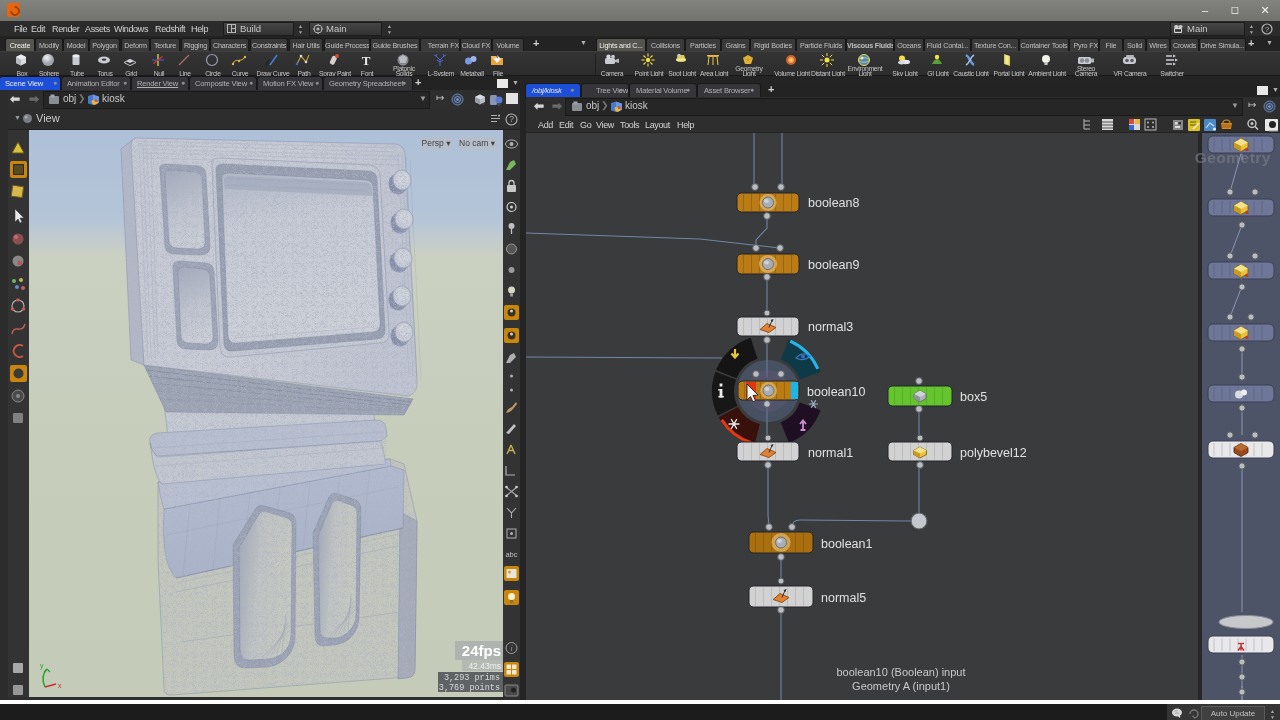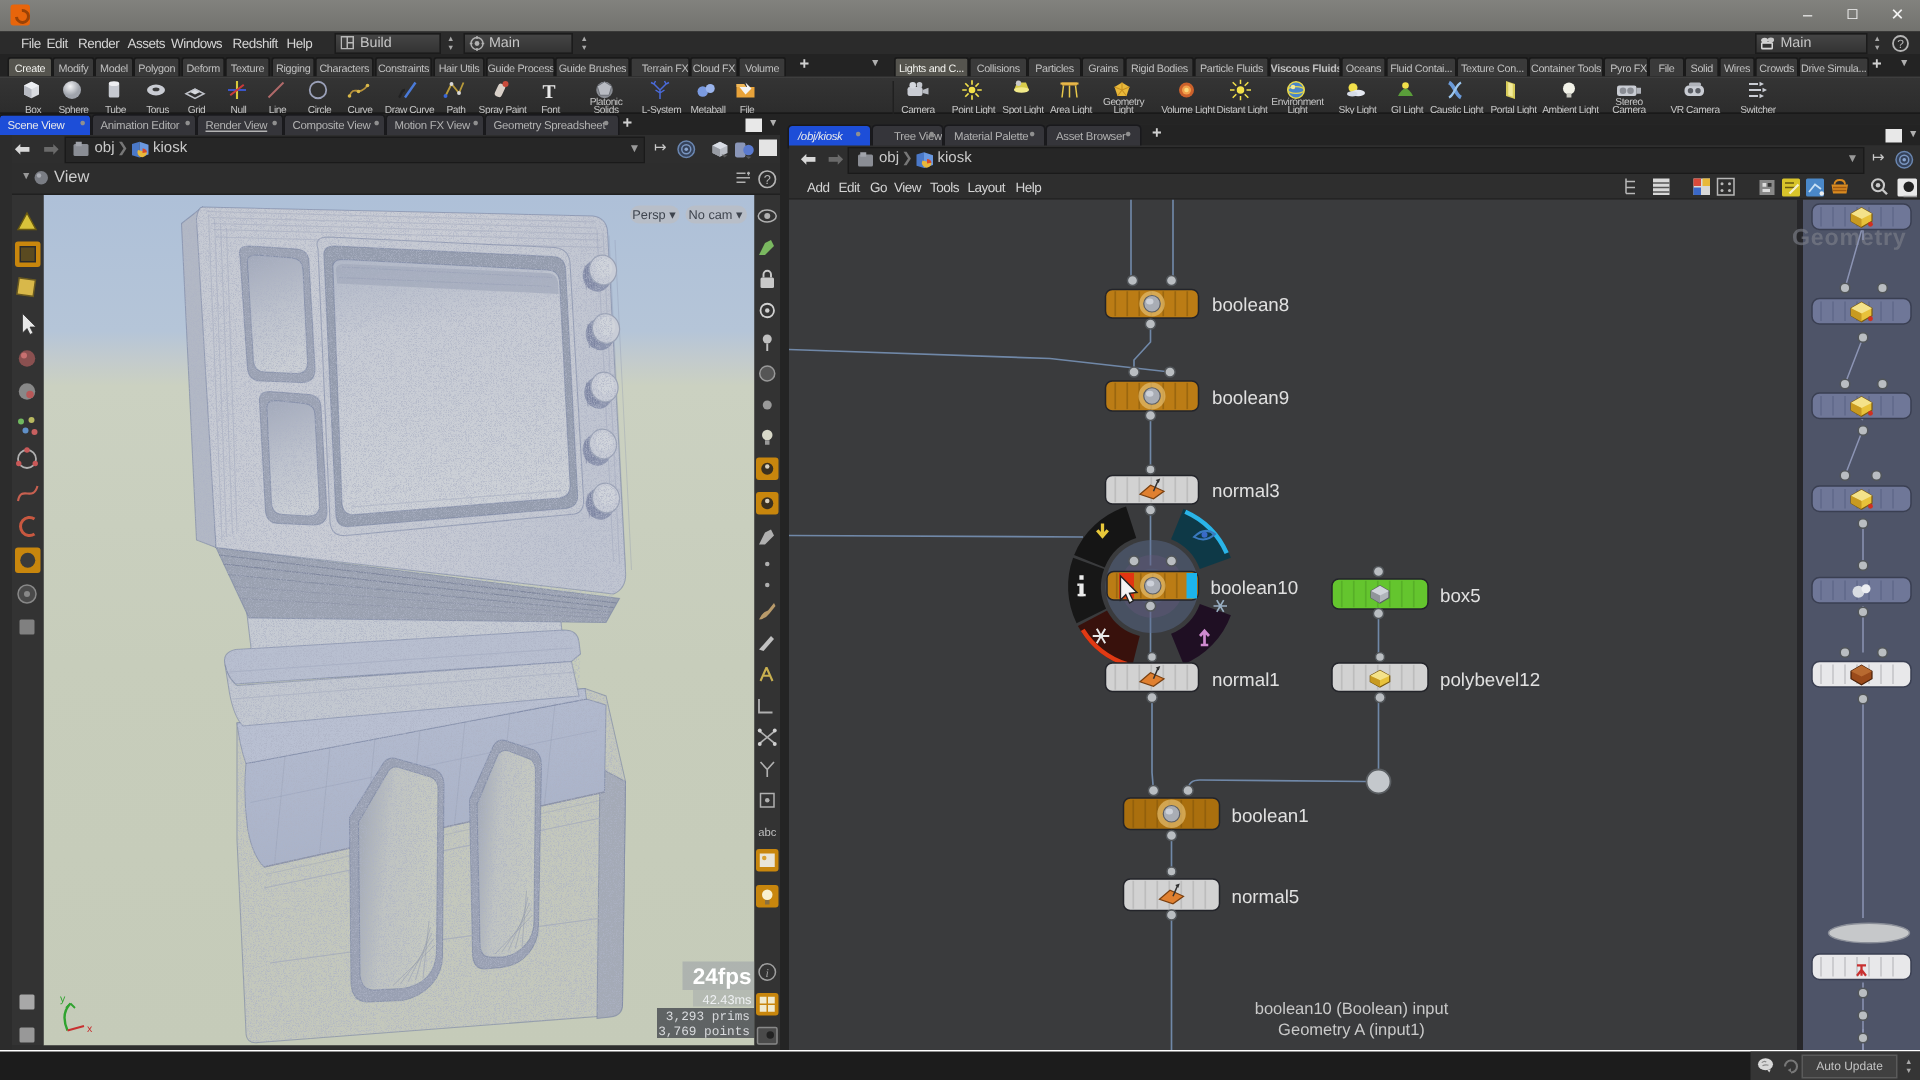--- a/index.html
+++ b/index.html
@@ -10,21 +10,21 @@
 .winbtn{position:absolute;top:0;height:21px;width:30px;color:#f4f4f4;font-size:11px;text-align:center;line-height:20px;}
 #menubar{position:absolute;top:21px;left:0;width:1280px;height:15px;background:#2b2b2b;}
 .mi{position:absolute;top:0;height:15px;line-height:16px;color:#d4d4d4;font-size:9px;letter-spacing:-0.35px;}
 .ddbox{position:absolute;top:22.5px;height:12px;background:linear-gradient(#454545,#333333);outline:1px solid #1b1b1b;color:#c6c6c6;font-size:9.5px;line-height:12px;}
 .spin{position:absolute;width:9px;height:12px;color:#a8a8a8;font-size:5px;line-height:6px;text-align:center;}
 .shelfrow{position:absolute;top:36px;left:0;width:1280px;height:15px;background:#232323;}
 .stab{position:absolute;top:2.5px;height:12.5px;background:#3a3a3a;outline:1px solid #191919;color:#c0c0c0;font-size:7.2px;letter-spacing:-0.2px;text-align:center;line-height:13px;overflow:hidden;white-space:nowrap;border-radius:1px 1px 0 0;}
 .stab.sel{background:#55544e;color:#f2f2ee;}
 #shelftools{position:absolute;top:51px;left:0;width:1280px;height:25px;background:linear-gradient(#343434,#2c2c2c);border-top:1px solid #3e3e3e;border-bottom:1px solid #191919;}
 .tlab{position:absolute;color:#c5c5c5;font-size:6.8px;letter-spacing:-0.3px;text-align:center;width:60px;line-height:6px;white-space:nowrap;}
-#statusbar{position:absolute;top:700px;left:0;width:1280px;height:20px;background:#1c1c1c;border-top:1px solid #ffffff;}
+#statusbar{position:absolute;top:700px;left:0;width:1280px;height:20px;background:#1c1c1c;border-top:4px solid #ffffff;}
 #autoupd{position:absolute;top:3px;left:1202px;width:62px;height:14px;background:#404040;outline:1px solid #5a5a5a;color:#c2c2c2;font-size:8px;line-height:13px;text-align:center;}
 .ptab{position:absolute;height:13.5px;background:#35353a;outline:1px solid #19191c;color:#b2b2b2;font-size:7.6px;letter-spacing:-0.2px;line-height:13px;overflow:hidden;white-space:nowrap;border-radius:2px 2px 0 0;}
 .ptab.sel{background:#1d4ed8;color:#eaeaea;}
 .pdot{position:absolute;color:#8f8f8f;font-size:7px;}
 .pfield{position:absolute;background:#262626;outline:1px solid #1a1a1a;}
 .ptext{position:absolute;color:#c9c9c9;font-size:10px;}
 </style></head><body>
 <div id="app">
 <div id="titlebar">
       <div id="hlogo"></div>
@@ -655,21 +655,21 @@
         <circle cx="513.5" cy="690" r="2.5" fill="#222"></circle>
       </svg>
 </div>
 <div class="abs" style="top:76px;left:520px;width:6px;height:624px;background:#242424;"></div>
 <div class="abs" style="top:90px;left:0px;width:8px;height:610px;background:#2c2c2c;"></div>
 <div class="abs" style="top:76px;left:526px;width:754px;height:624px;background:#2e2e2e;">
 <div class="abs" style="top:0;left:0;width:754px;height:7px;background:#242424;"></div>
 <div class="abs" style="top:7px;left:0;width:754px;height:14px;background:#232323;">
 <div class="ptab sel" style="left:0px;top:1px;width:54px;text-align:left;padding-left:6px;font-style:italic;">/obj/kiosk</div>
 <div class="ptab" style="left:56px;top:1px;width:46px;text-align:right;padding-left:6px;">Tree View</div>
-<div class="ptab" style="left:104px;top:1px;width:66px;text-align:left;padding-left:6px;">Material Palette</div>
+<div class="ptab" style="left:104px;top:1px;width:66px;text-align:left;padding-left:6px;">Material Volume</div>
 <div class="ptab" style="left:172px;top:1px;width:62px;text-align:left;padding-left:6px;">Asset Browser</div>
 <span class="pdot" style="left:44px;top:3px;">●</span>
 <span class="pdot" style="left:93px;top:3px;">●</span>
 <span class="pdot" style="left:160px;top:3px;">●</span>
 <span class="pdot" style="left:224px;top:3px;">●</span>
 <span style="position:absolute;left:242px;top:0px;color:#d0d0d0;font-size:11px;font-weight:bold;">+</span>
 <div class="abs" style="left:731px;top:3px;width:11px;height:9px;background:#e8e8e8;"></div>
 <span class="pdot" style="left:746px;top:3px;color:#b0b0b0;">▼</span>
 </div>
 <div class="abs" style="top:21px;left:0;width:754px;height:19px;background:#2e2e2e;">

